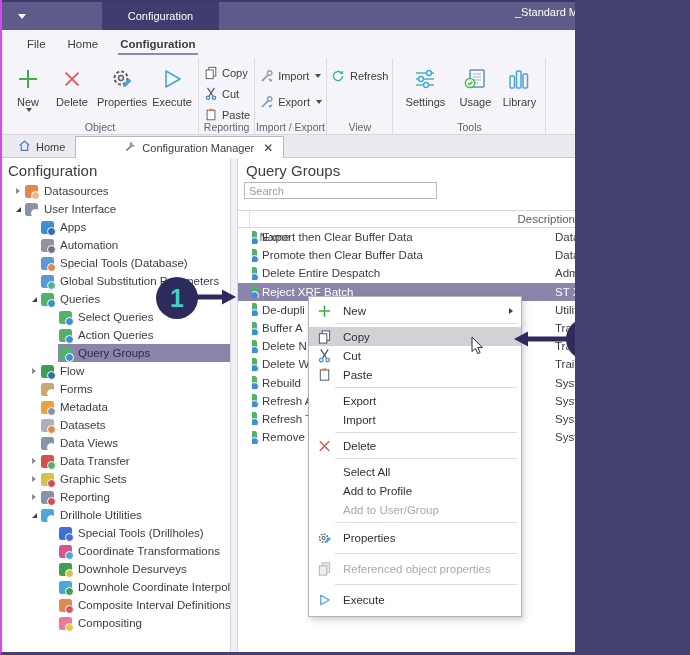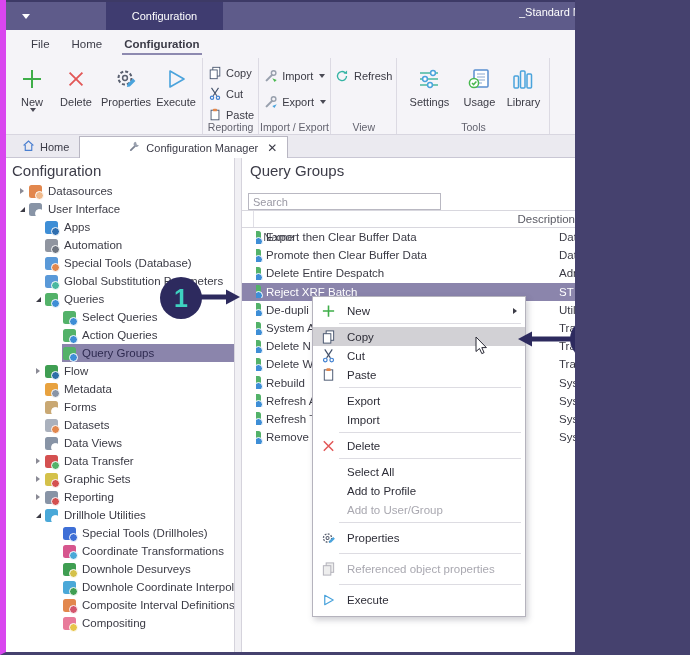--- a/index.html
+++ b/index.html
@@ -1,18 +1,18 @@
 <!DOCTYPE html>
 <html style="--titlebar: #5e5b8a; --titlebar-tab: #3f3c70; --sel-purple: #8b85ac; --badge: #2d2a5e; --badge-text: #3ed2c0;"><head>
 <meta charset="utf-8">
 <style>
   * { margin:0; padding:0; box-sizing:border-box; }
   html,body { width:690px; height:655px; overflow:hidden; }
   body { font-family:"Liberation Sans", sans-serif; font-size:11.5px; color:#3b3b45; background:#45416e; }
-  .window { position:relative; width:578px; height:655px; border-left:6px solid #d946ef; border-right:3px solid #45416e; border-bottom:3px solid #45416e; background:#84cc16; overflow:hidden; }
+  .window { position:relative; width:578px; height:655px; border-left:2px solid #d946ef; border-right:3px solid #45416e; border-bottom:3px solid #45416e; background:#84cc16; overflow:hidden; }
 
   
   .titlebar { position:absolute; left:-3px; right:-3px; top:0; height:30px; background:var(--titlebar); border-top:2px solid #3d3a66; display:flex; align-items:stretch; color:#fff; }
   .tb-caret { width:46px; display:flex; align-items:center; justify-content:center; cursor:default; }
   .caret-down { width:0; height:0; border-left:4px solid transparent; border-right:4px solid transparent; border-top:5px solid #fff; }
   .tb-tab { position:absolute; left:103px; top:0; bottom:0; width:117px; background:var(--titlebar-tab); display:flex; align-items:center; justify-content:center; font-size:11px; }
   .tb-right { position:absolute; left:516px; top:0; bottom:8px; width:171px; display:flex; align-items:center; font-size:11px; white-space:nowrap; overflow:hidden; }
 
   
   .menubar { position:absolute; left:0; right:0; top:30px; height:28px; background:#f5f4f8; display:flex; align-items:center; padding-left:14px; gap:0; }
@@ -53,21 +53,21 @@
   .tarrow { width:12px; flex:none; display:flex; align-items:center; justify-content:center; }
   .tarrow.collapsed::before { content:""; width:0; height:0; border-top:3.6px solid transparent; border-bottom:3.6px solid transparent; border-left:4.5px solid #8a8a95; }
   .tarrow.expanded::before { content:""; width:0; height:0; border-left:5.5px solid transparent; border-bottom:5.5px solid #3c3c46; }
   .tinner { flex:1; display:flex; align-items:center; gap:6px; height:100%; padding-left:1px; }
   .trow.sel .tinner { background:var(--sel-purple); color:#2e2a50; }
   .ticon { width:13px; height:13px; border-radius:2.5px; background:var(--c1); position:relative; flex:none; }
   .ticon::after { content:""; position:absolute; right:-2px; bottom:-2px; width:7px; height:7px; border-radius:50%; background:var(--c2); border:1px solid #fff; }
   .tlabel { white-space:nowrap; }
 
   
-  .search-row { height:28px; display:flex; align-items:flex-end; padding-left:6px; }
+  .search-row { height:28px; display:flex; align-items:flex-start; padding-left:6px; }
   .search-input { width:193px; height:17px; border:1px solid #b9b8c2; background:#fff; font-family:"Liberation Sans",sans-serif; font-size:11px; padding:0 4px; color:#3b3b45; }
   .search-input::placeholder { color:#9a99a4; }
   .thead { height:18px; display:flex; border-top:1px solid #d8d7de; border-bottom:1px solid #d8d7de; color:#5a5a64; }
   .th { display:flex; align-items:center; padding-left:9px; border-right:1px solid #e0dfe6; }
   .th.gutter { width:14px; padding:0; }
   .th.name { width:298px;margin-top:26px; }
   .th.desc { flex:1; border-right:none; padding-left:5px;text-align:center; }
   .tbody { overflow:hidden; }
   .rrow { height:18.2px; display:flex; align-items:center; cursor:default; }
   .rrow.sel { background:var(--sel-purple); color:#fff; }
@@ -142,20 +142,21 @@
         <span class="rb-lab">Properties</span>
       </div>
       <div class="rb-big">
         <span class="rb-ic">
           <svg viewBox="0 0 24 24" width="24" height="24">
               <path d="M6 4l14 8-14 8z" fill="none" stroke="#4aa3dc" stroke-width="1.6" stroke-linejoin="round"></path>
             </svg>
         </span>
         <span class="rb-lab">Execute</span>
       </div>
+      <div class="rb-glabel">Object</div>
     </div>
 
     <div class="rb-group">
       <div class="rb-col">
         <div class="rb-small">
           <span class="rb-ic16">
             <svg viewBox="0 0 16 16" width="14" height="14">
                 <rect x="5.5" y="1.5" width="8" height="10" fill="#fff" stroke="#44526b"></rect>
                 <rect x="2.5" y="4.5" width="8" height="10" fill="#fff" stroke="#44526b"></rect>
               </svg>
@@ -364,29 +365,29 @@
           <div class="trow lvl1">
             <span class="tarrow collapsed"></span>
             <span class="tinner">
               <span class="ticon" style="--c1: #3f9e52; --c2: #2e6fa8;"></span>
               <span class="tlabel">Flow</span>
             </span>
           </div>
           <div class="trow lvl1">
             <span class="tarrow"></span>
             <span class="tinner">
+              <span class="ticon" style="--c1: #c9a873; --c2: #ffffff;"></span>
+              <span class="tlabel">Forms</span>
+            </span>
+          </div>
+          <div class="trow lvl1">
+            <span class="tarrow"></span>
+            <span class="tinner">
               <span class="ticon" style="--c1: #e8a23f; --c2: #8894a6;"></span>
               <span class="tlabel">Metadata</span>
-            </span>
-          </div>
-          <div class="trow lvl1">
-            <span class="tarrow"></span>
-            <span class="tinner">
-              <span class="ticon" style="--c1: #c9a873; --c2: #ffffff;"></span>
-              <span class="tlabel">Forms</span>
             </span>
           </div>
           <div class="trow lvl1">
             <span class="tarrow"></span>
             <span class="tinner">
               <span class="ticon" style="--c1: #aab1bd; --c2: #e2874d;"></span>
               <span class="tlabel">Datasets</span>
             </span>
           </div>
           <div class="trow lvl1">
@@ -517,21 +518,21 @@
             <span class="cell-name">
               <span class="ticon" style="--c1: #53b269; --c2: #3e8ed6;"></span>
               <span>De-dupli</span>
             </span>
             <span class="cell-desc">Utility: Use this tool to de-dup</span>
           </div>
           <div class="rrow">
             <span class="cell-gutter"></span>
             <span class="cell-name">
               <span class="ticon" style="--c1: #53b269; --c2: #3e8ed6;"></span>
-              <span>System A</span>
+              <span>Buffer A</span>
             </span>
             <span class="cell-desc">Training:    Utility for Sample</span>
           </div>
           <div class="rrow">
             <span class="cell-gutter"></span>
             <span class="cell-name">
               <span class="ticon" style="--c1: #53b269; --c2: #3e8ed6;"></span>
               <span>Delete N</span>
             </span>
             <span class="cell-desc">Training:   ccess to delete all</span>

